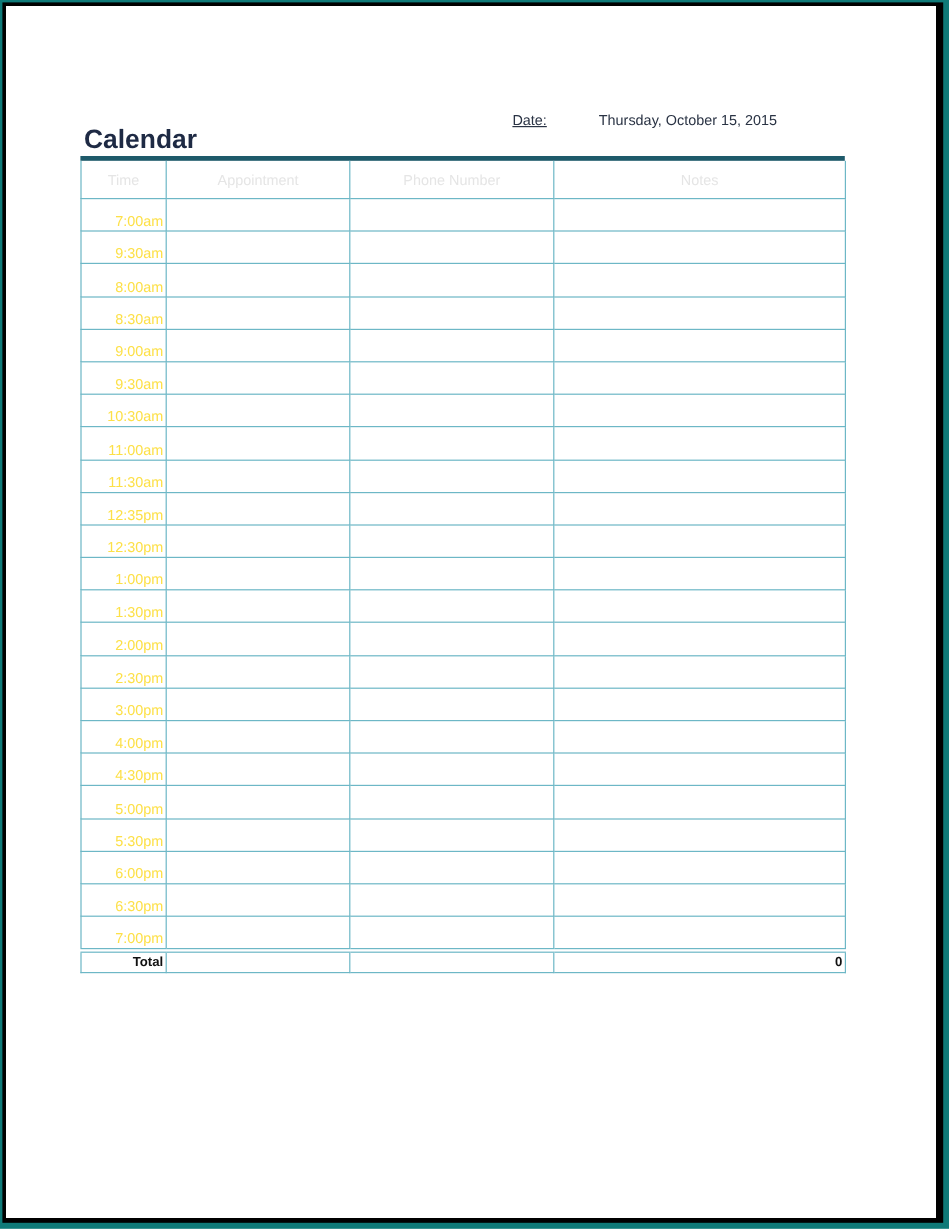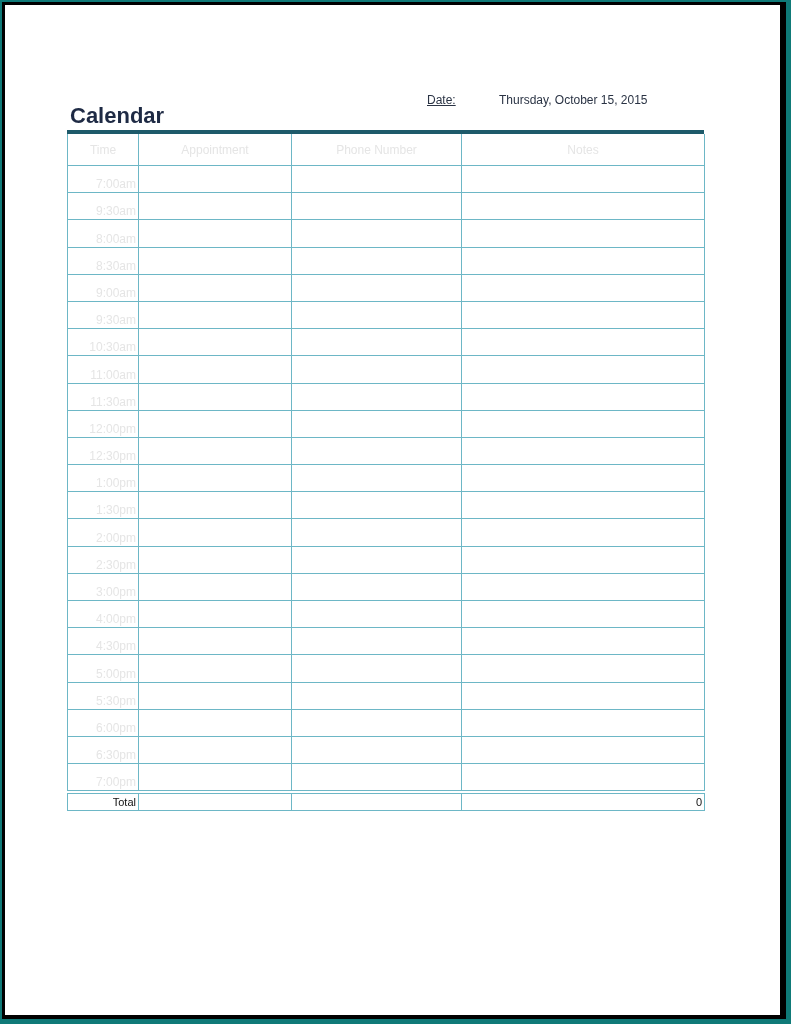--- a/index.html
+++ b/index.html
@@ -31,26 +31,26 @@
   table {
     position: absolute; left: 67px; top: 134px; width: 637px;
     border-collapse: collapse; table-layout: fixed;
   }
   td, th { border: 1.5px solid #6db7c6; padding: 0; }
   th {
     height: 31px; font-size: 12px; font-weight: normal; color: #e5e5e5;
     border-top: none;
   }
   td.time {
-    text-align: right; vertical-align: bottom; font-size: 12px; color: #e5e5e5;
+    text-align: right; vertical-align: bottom; font-size: 12px; color: #fde047;
     padding-right: 2px; padding-bottom: 1px;
   }
   tr.slot td { height: 25.2px; }
   tr.total td {
-    height: 16px; font-size: 11px; font-weight: normal; color: #111; text-align: right;
+    height: 16px; font-size: 11px; font-weight: bold; color: #111; text-align: right;
     padding-right: 2px; border-top: 4px double #6db7c6;
   }
 </style>
 </head>
 <body>
 
 <div class="frame">
   <div class="page"></div>
 </div>
 
@@ -126,21 +126,21 @@
         <td></td>
         <td></td>
       </tr>
       <tr class="slot">
         <td class="time">11:30am</td>
         <td></td>
         <td></td>
         <td></td>
       </tr>
       <tr class="slot">
-        <td class="time">12:00pm</td>
+        <td class="time">12:35pm</td>
         <td></td>
         <td></td>
         <td></td>
       </tr>
       <tr class="slot">
         <td class="time">12:30pm</td>
         <td></td>
         <td></td>
         <td></td>
       </tr>

